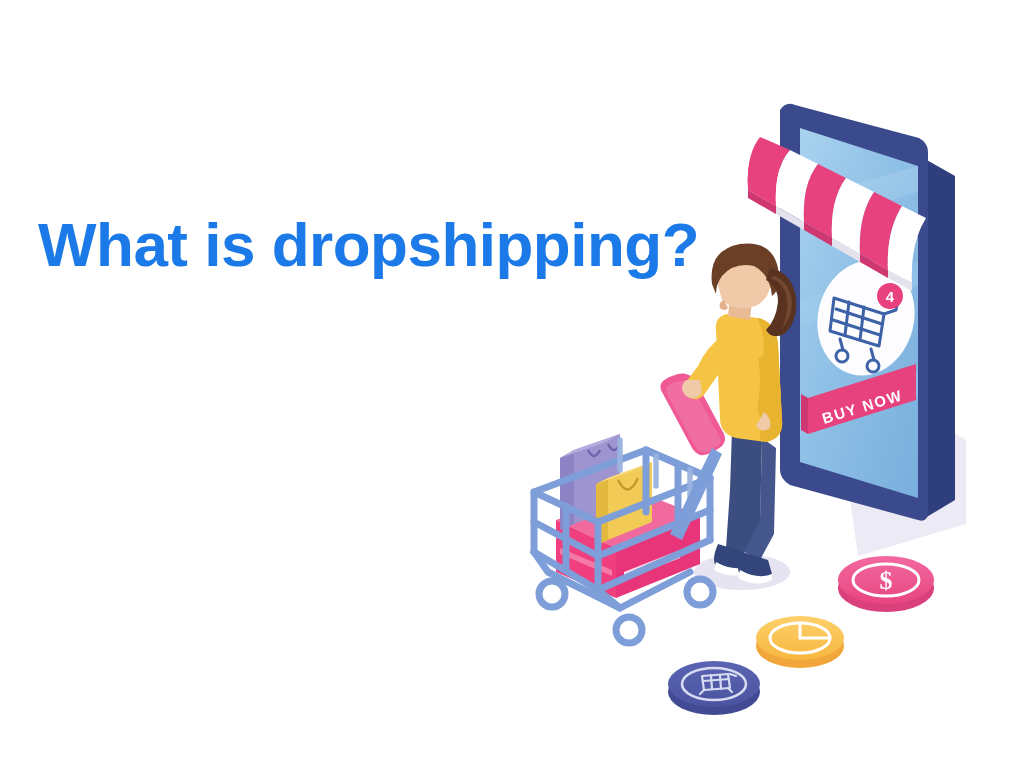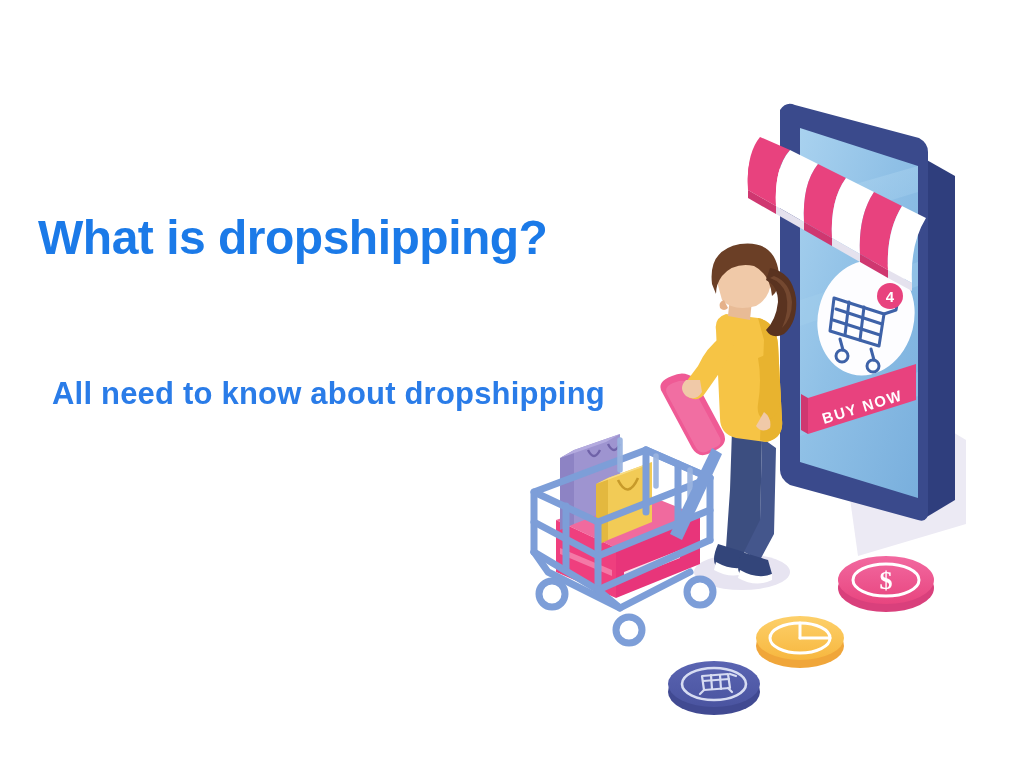--- a/index.html
+++ b/index.html
@@ -16,21 +16,21 @@
     height: 768px;
     background: #ffffff;
     overflow: hidden;
   }
 
   
   #headline {
     position: absolute;
     left: 38px;
     top: 214px;
-    font-size: 48px;
+    font-size: 62px;
     line-height: 1;
     font-weight: 700;
     letter-spacing: -0.5px;
     color: #1b7ae8;
     white-space: nowrap;
     z-index: 40;
   }
   #subtitle {
     position: absolute;
     left: 52px;
@@ -277,17 +277,16 @@
           <path d="M704 690 L700 694"></path>
           <path d="M728 688 L732 692"></path>
         </g>
       </g>
 
     </svg>
   </div>
 
   <div id="headline" style="color: rgb(27, 122, 232);">What is dropshipping?</div>
 
-  <div id="subtitle" style="color: rgb(42, 124, 232);">All need to know about dropshipping</div>
 
   <span class="svg-text-probe">BUY NOW</span>
   <span class="svg-text-probe">4</span>
 </div>
 
 </body></html>

